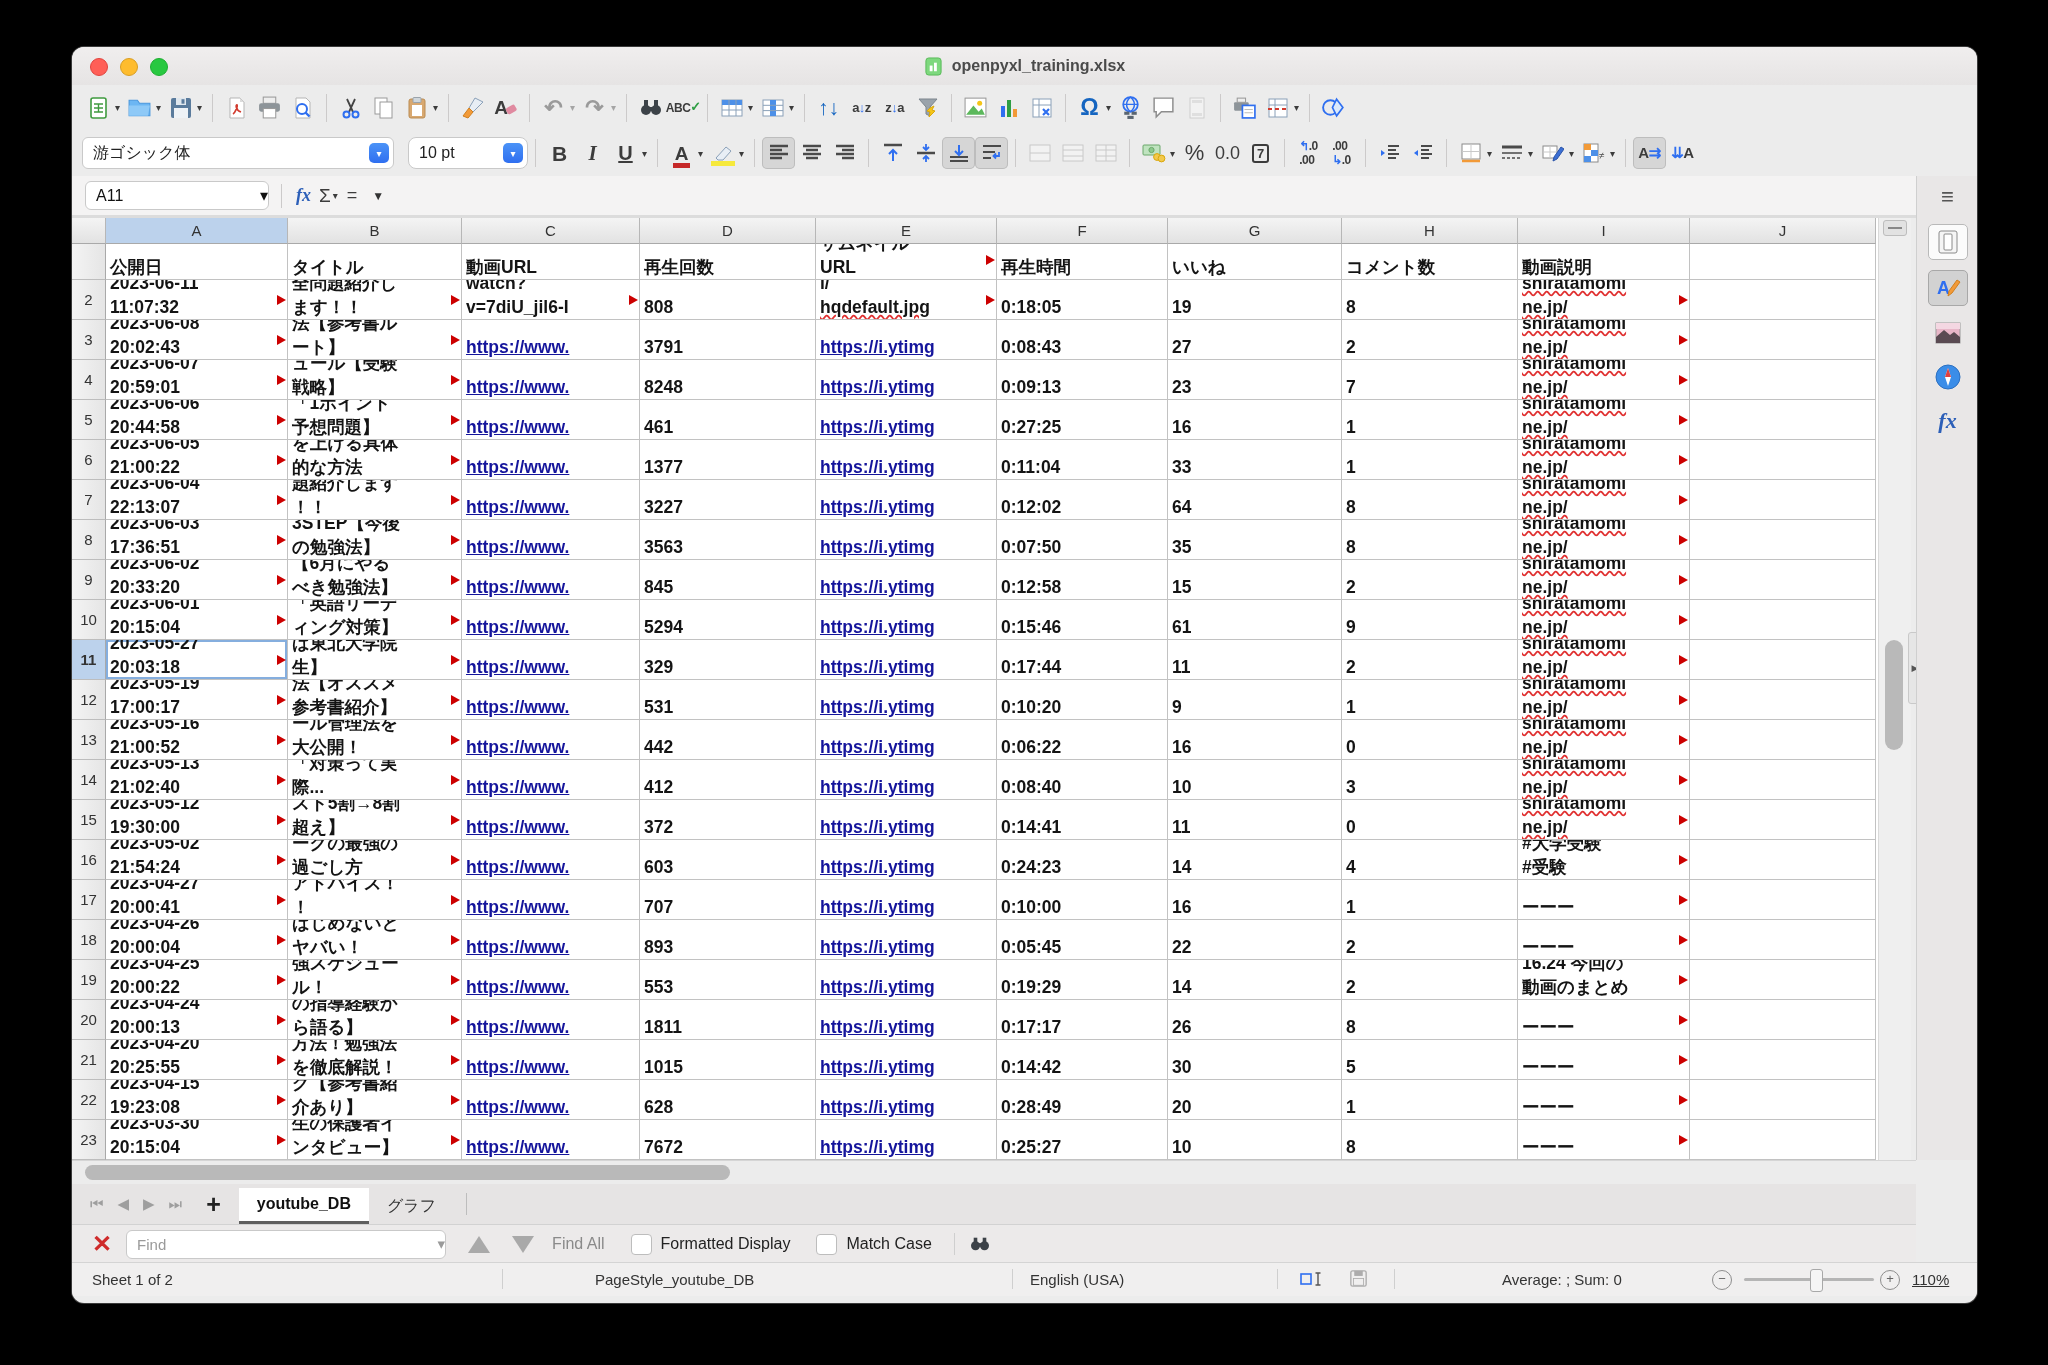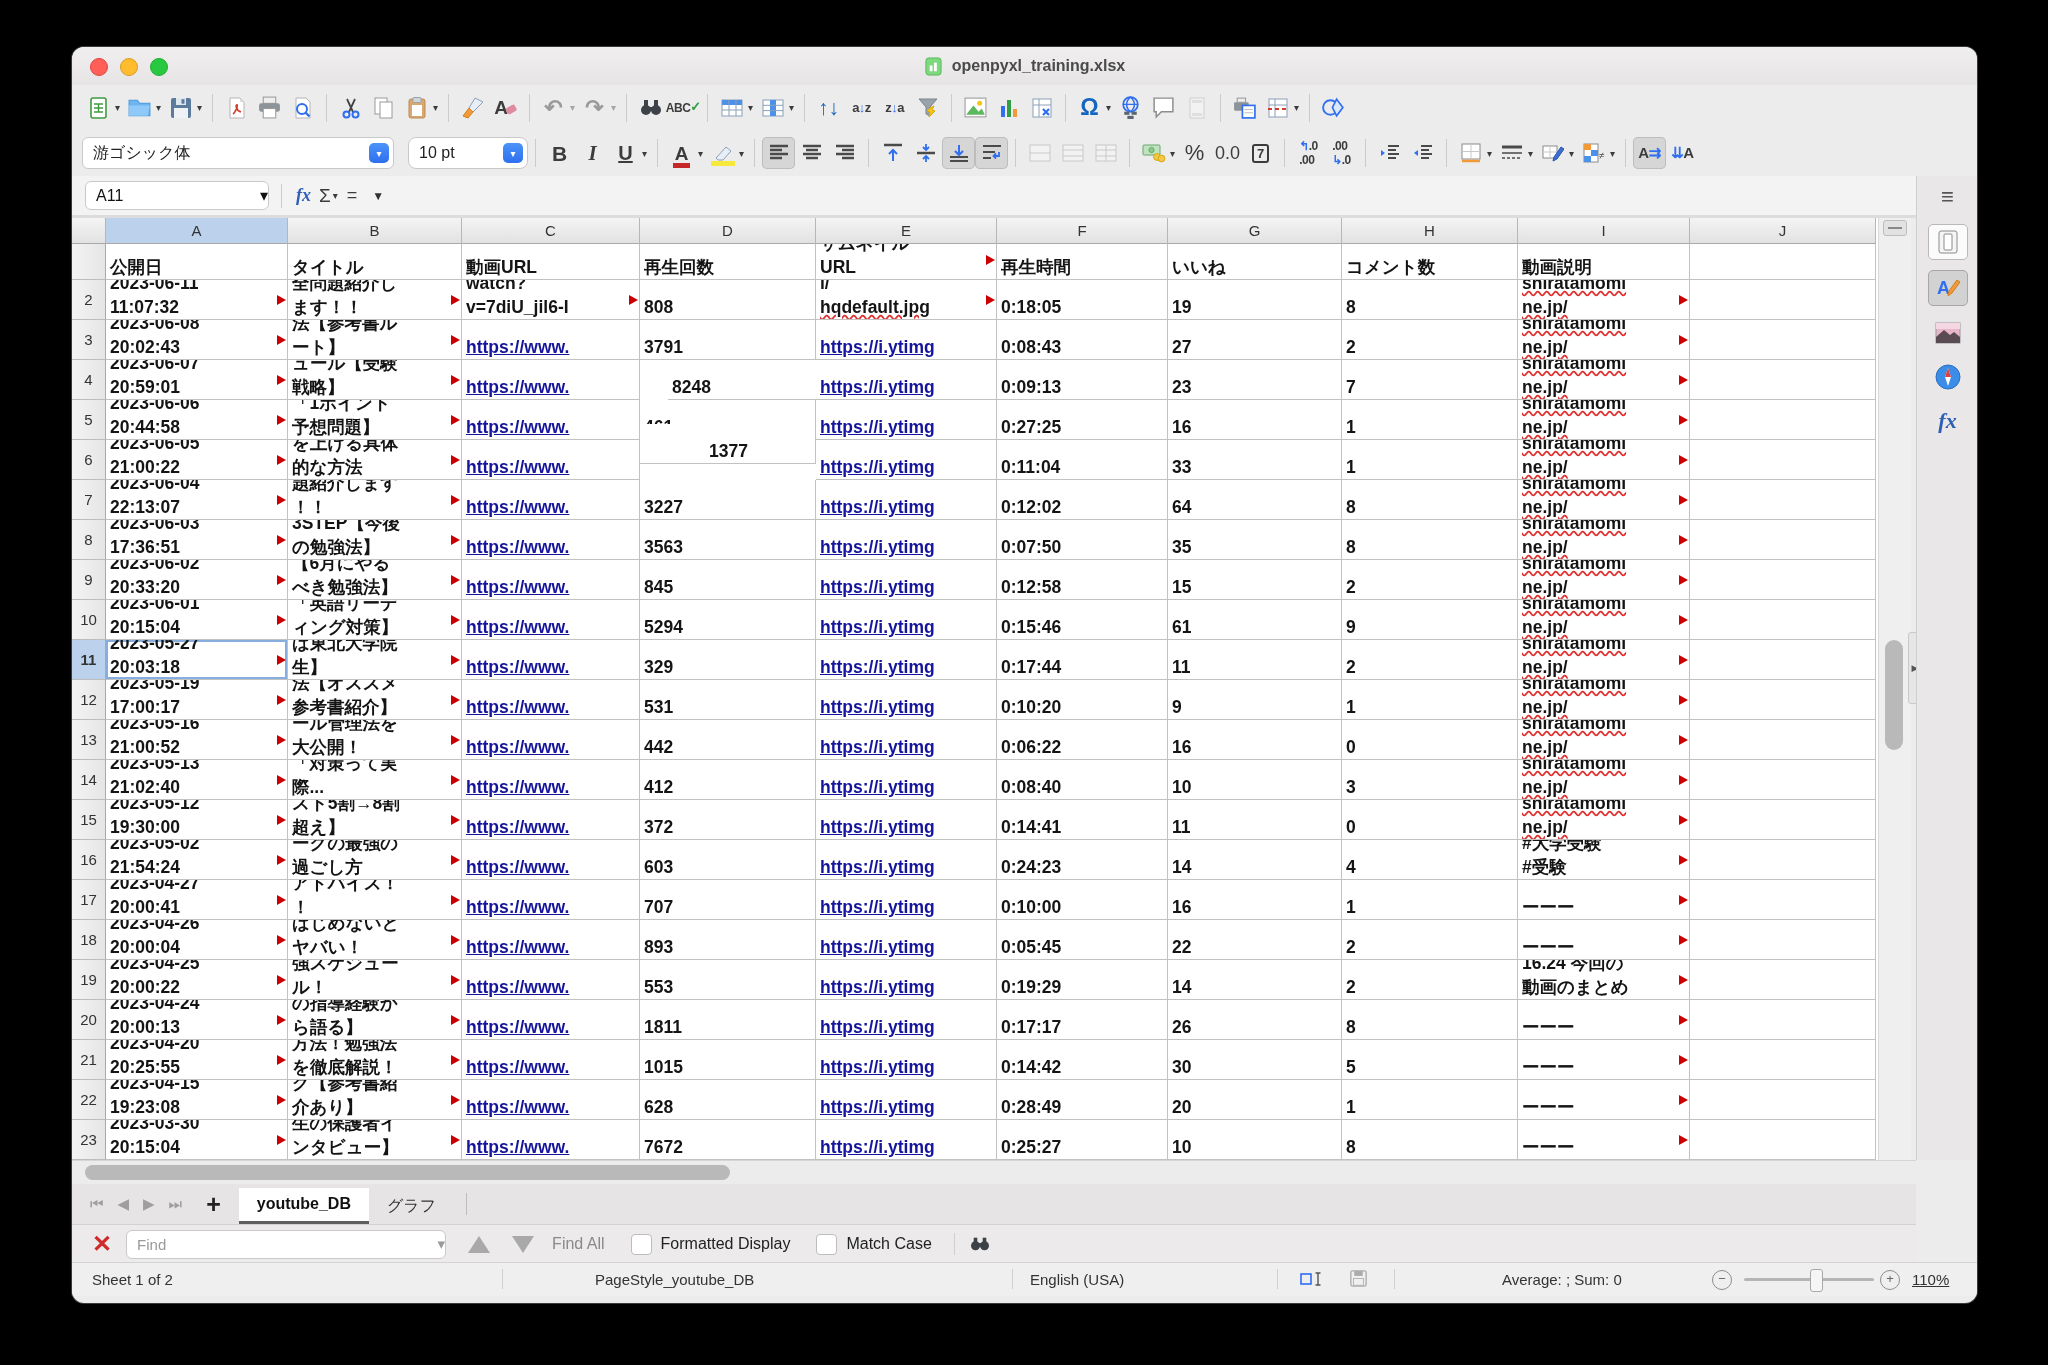--- a/index.html
+++ b/index.html
@@ -729,21 +729,21 @@
             <div>ュール【受験</div>
             <div>戦略】</div>
           </div>
           <span class="oarrow"></span>
         </div>
         <div class="cell" style="left: 390px; top: 116px; width: 178px; height: 40px;">
           <div class="cin">
             <div class="lk">https://www.</div>
           </div>
         </div>
-        <div class="cell" style="left: 596px; top: 116px; width: 176px; height: 40px; text-decoration: underline;">
+        <div class="cell" style="left: 568px; top: 116px; width: 176px; height: 40px; text-decoration: underline;">
           <div class="cin">
             <div>8248</div>
           </div>
         </div>
         <div class="cell" style="left: 744px; top: 116px; width: 181px; height: 40px;">
           <div class="cin">
             <div class="lk">https://i.ytimg</div>
           </div>
         </div>
         <div class="cell" style="left: 925px; top: 116px; width: 171px; height: 40px;">
@@ -835,21 +835,21 @@
             <div>を上げる具体</div>
             <div>的な方法</div>
           </div>
           <span class="oarrow"></span>
         </div>
         <div class="cell" style="left: 390px; top: 196px; width: 178px; height: 40px;">
           <div class="cin">
             <div class="lk">https://www.</div>
           </div>
         </div>
-        <div class="cell" style="left: 568px; top: 180px; width: 176px; height: 40px; text-align: center;">
+        <div class="cell" style="left: 568px; top: 196px; width: 176px; height: 40px;">
           <div class="cin">
             <div>1377</div>
           </div>
         </div>
         <div class="cell" style="left: 744px; top: 196px; width: 181px; height: 40px;">
           <div class="cin">
             <div class="lk">https://i.ytimg</div>
           </div>
         </div>
         <div class="cell" style="left: 925px; top: 196px; width: 171px; height: 40px;">

